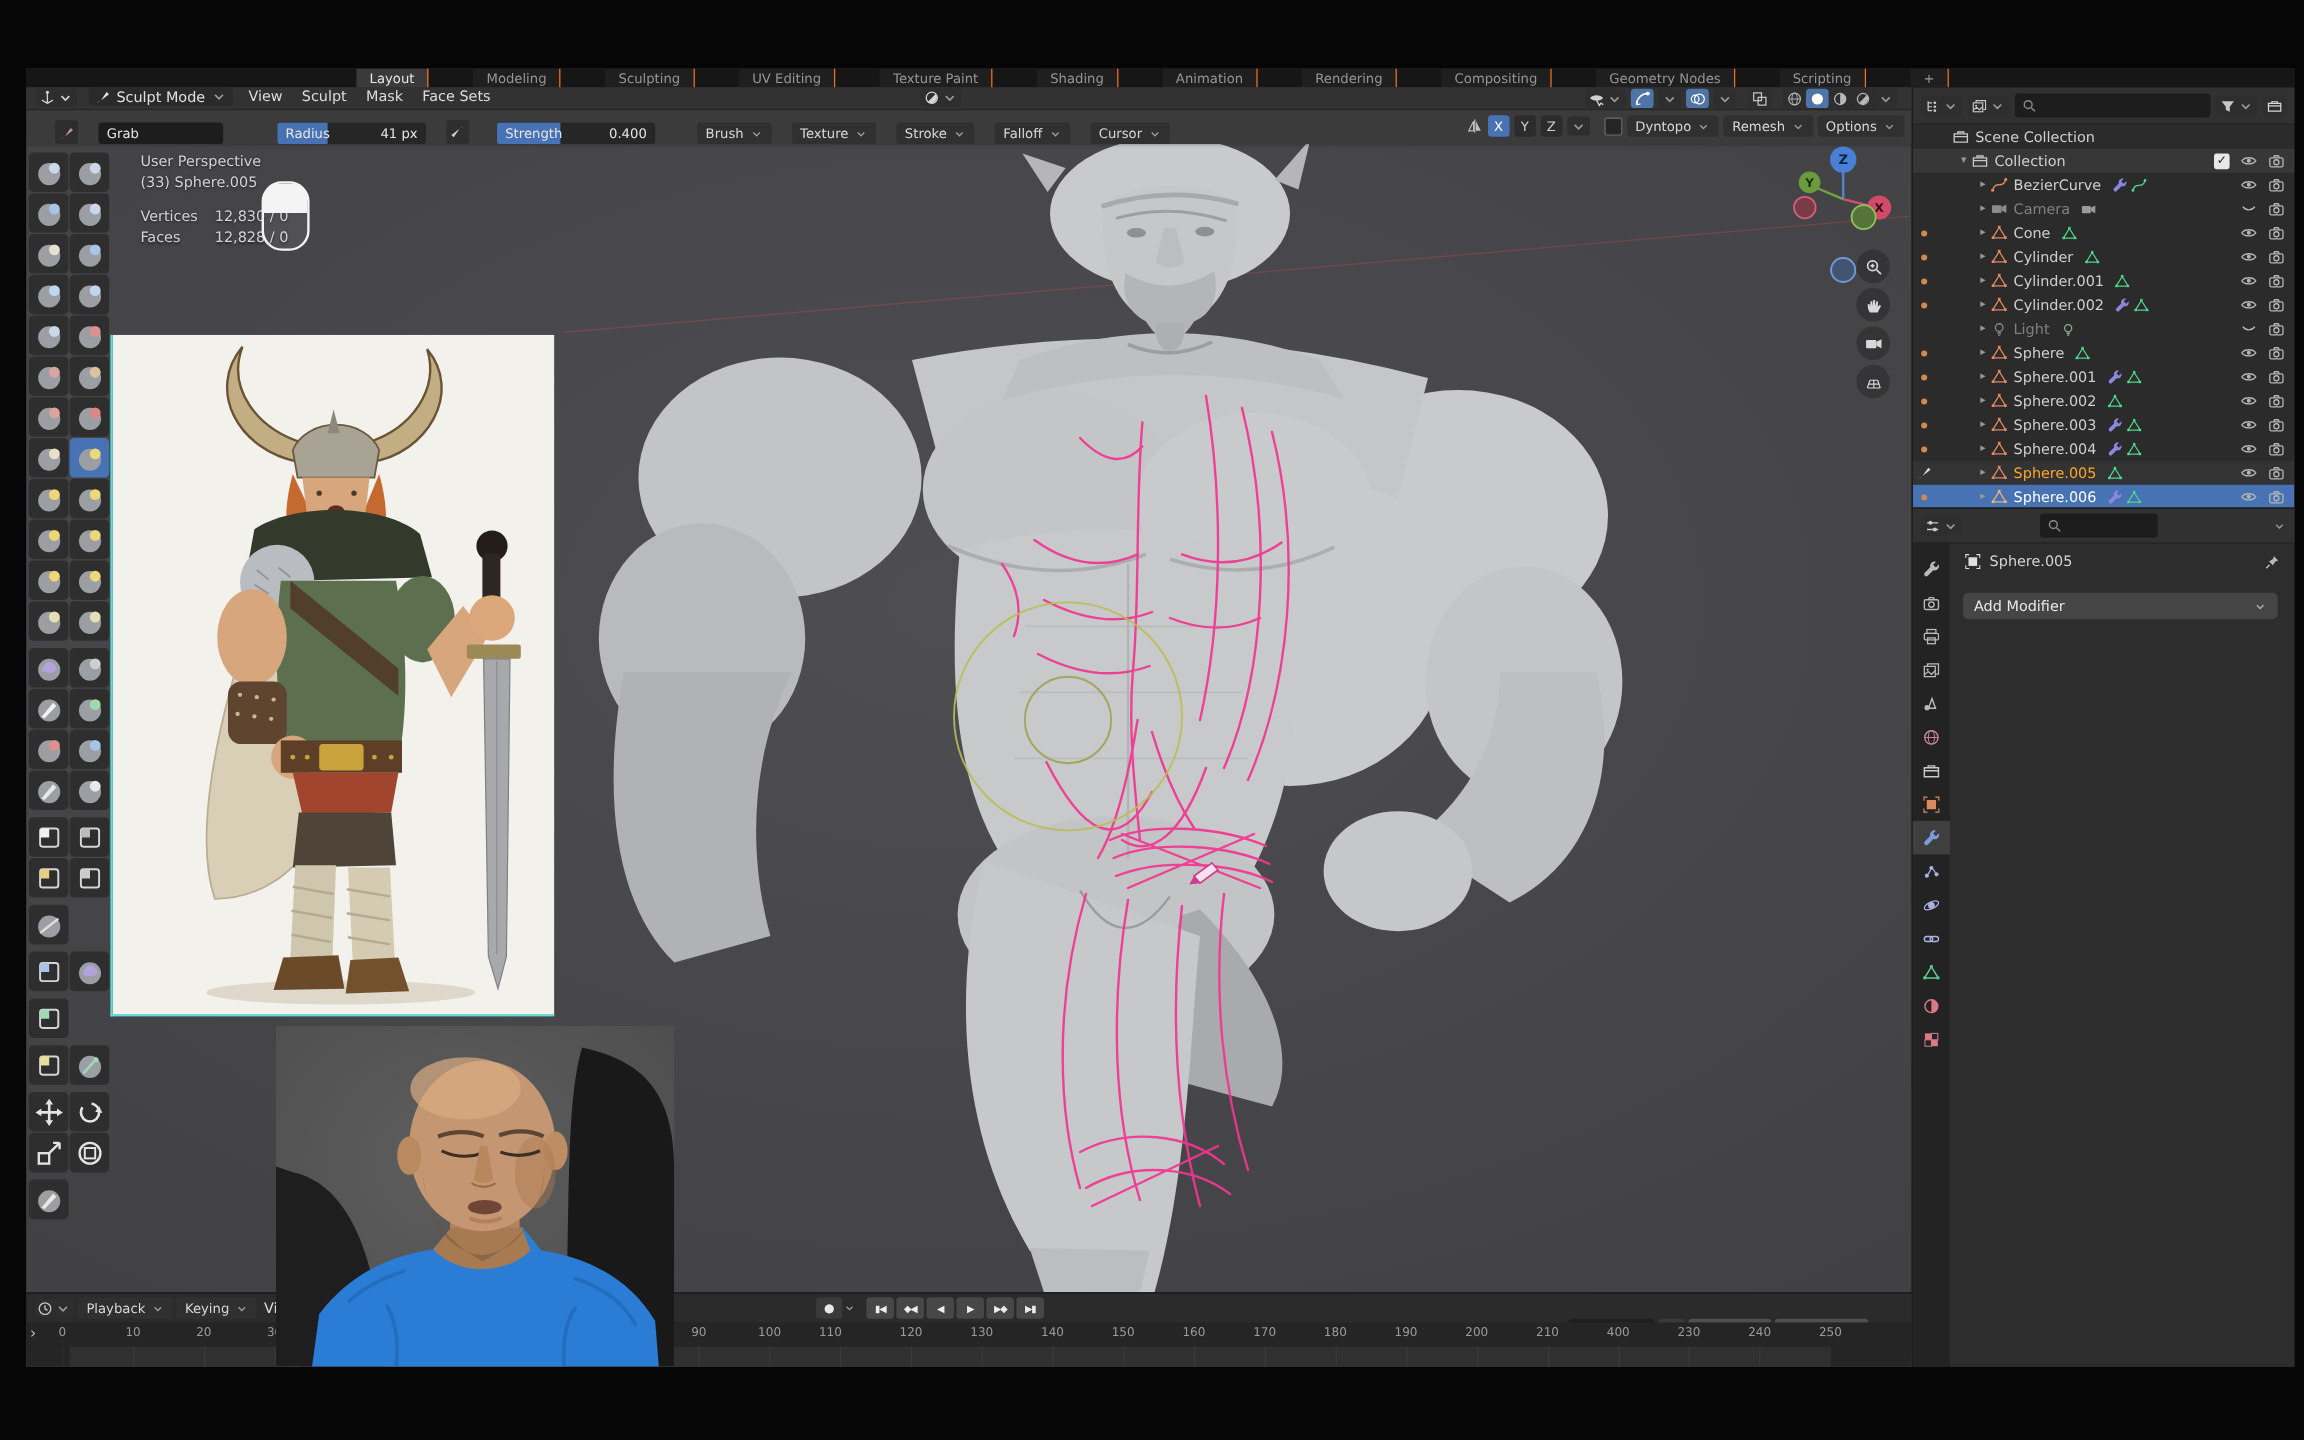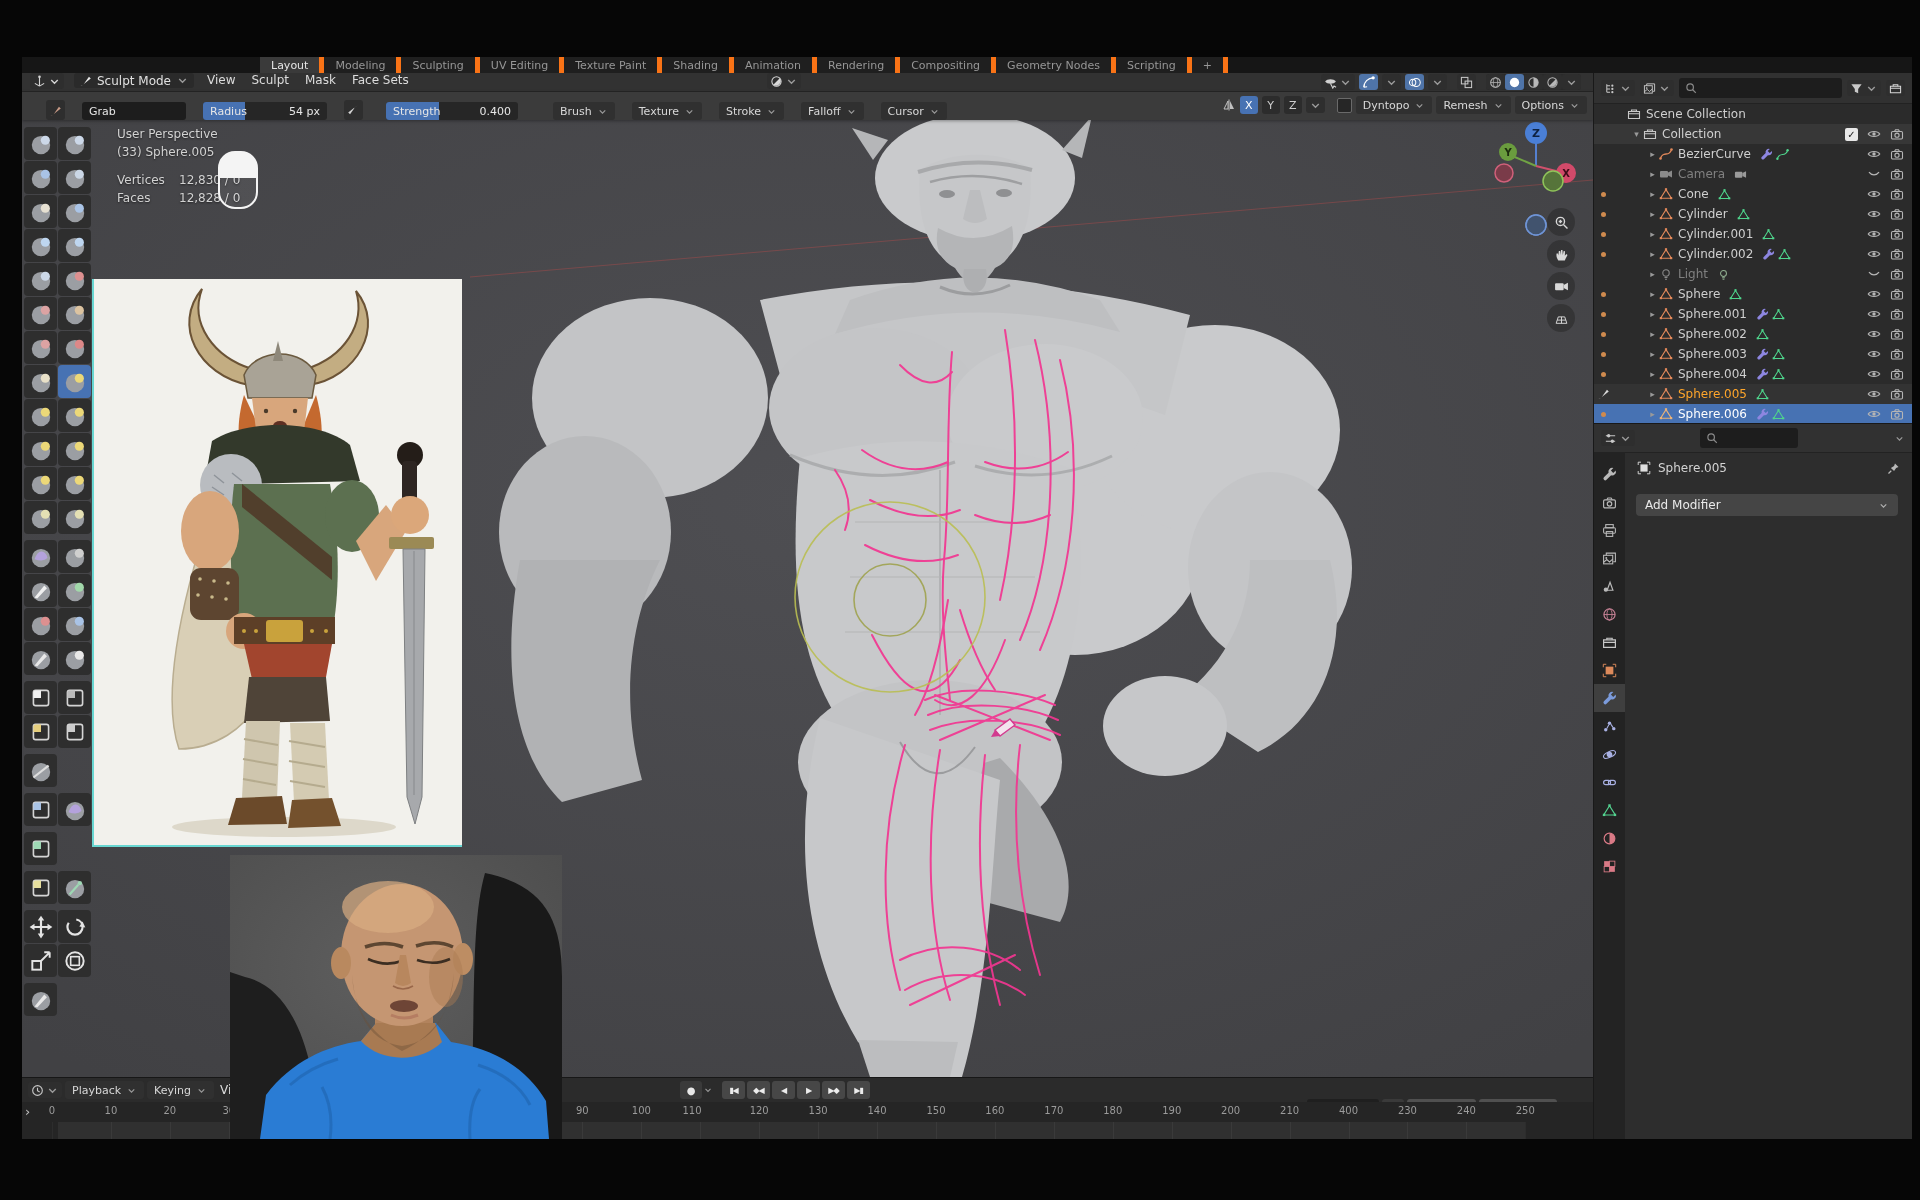--- a/index.html
+++ b/index.html
@@ -5,21 +5,21 @@
   html,body{margin:0;padding:0;background:#000;}
   #stage{position:relative;width:1920px;height:1200px;background:#060606;overflow:hidden;
          font-family:"DejaVu Sans",sans-serif;font-size:12px;color:#d4d4d4;}
   svg{display:block;}
   
   .bl{position:absolute;left:22px;top:57px;width:1890px;height:1082px;background:#2d2d2d;}
   
   #ws-tabs{position:absolute;left:0;top:0;width:100%;height:16px;background:#161616;
            display:flex;align-items:stretch;padding-left:238px;box-sizing:border-box;overflow:hidden;}
   .wtab{padding:1px 11px 0;font-size:11px;line-height:15px;color:#969696;background:#1f1f1f;
-        border-right:5px solid #f97316;white-space:nowrap;}
+        border-right:1px solid #f97316;white-space:nowrap;margin-left:37px;}
   .wtab.on{background:#3a3a3a;color:#e4e4e4;}
   
   .vp{position:absolute;left:0;top:16px;width:1571px;height:1004px;background:#47474b;overflow:hidden;}
   .vph1{position:relative;height:18px;background:#323232;display:flex;align-items:flex-start;gap:10px;
         padding:0 8px;z-index:30;border-bottom:1px solid #262626;}
   .vph2{position:relative;height:28px;background:#3b3b3b;display:flex;align-items:flex-end;gap:17px;
         padding:0 4px 0 24px;z-index:30;box-shadow:0 1px 3px rgba(0,0,0,.35);}
   .menu{color:#dcdcdc;font-size:12px;padding:0 3px;white-space:nowrap;}
   .hdrop{display:flex;align-items:center;gap:5px;background:#2a2a2a;border-radius:3px;height:15px;
          padding:0 5px;color:#e0e0e0;}
@@ -418,24 +418,24 @@
 
     <div class="vph2">
       <span class="icbtn" style="height:20px">
         <svg style="color:#c89a86">
               <use href="#sym-brush"></use>
             </svg>
       </span>
       <span class="slider" style="width:90px;background:#1d1d1d;justify-content:flex-start">
         <span>Grab</span>
       </span>
-      <span class="slider" style="width:110px;">
+      <span class="slider" style="width:110px;margin-left:28px">
         <span class="fill" id="radius-fill" style="width: 34%;"></span>
         <span>Radius</span>
-        <span>54 px</span>
+        <span>41 px</span>
       </span>
       <span class="icbtn" style="height:20px">
         <svg style="color:#d0d0d0;transform:rotate(180deg)">
               <use href="#sym-brush"></use>
             </svg>
       </span>
       <span class="slider" style="width:118px;margin-left:6px">
         <span class="fill" id="strength-fill" style="width: 40%;"></span>
         <span>Strength</span>
         <span>0.400</span>

